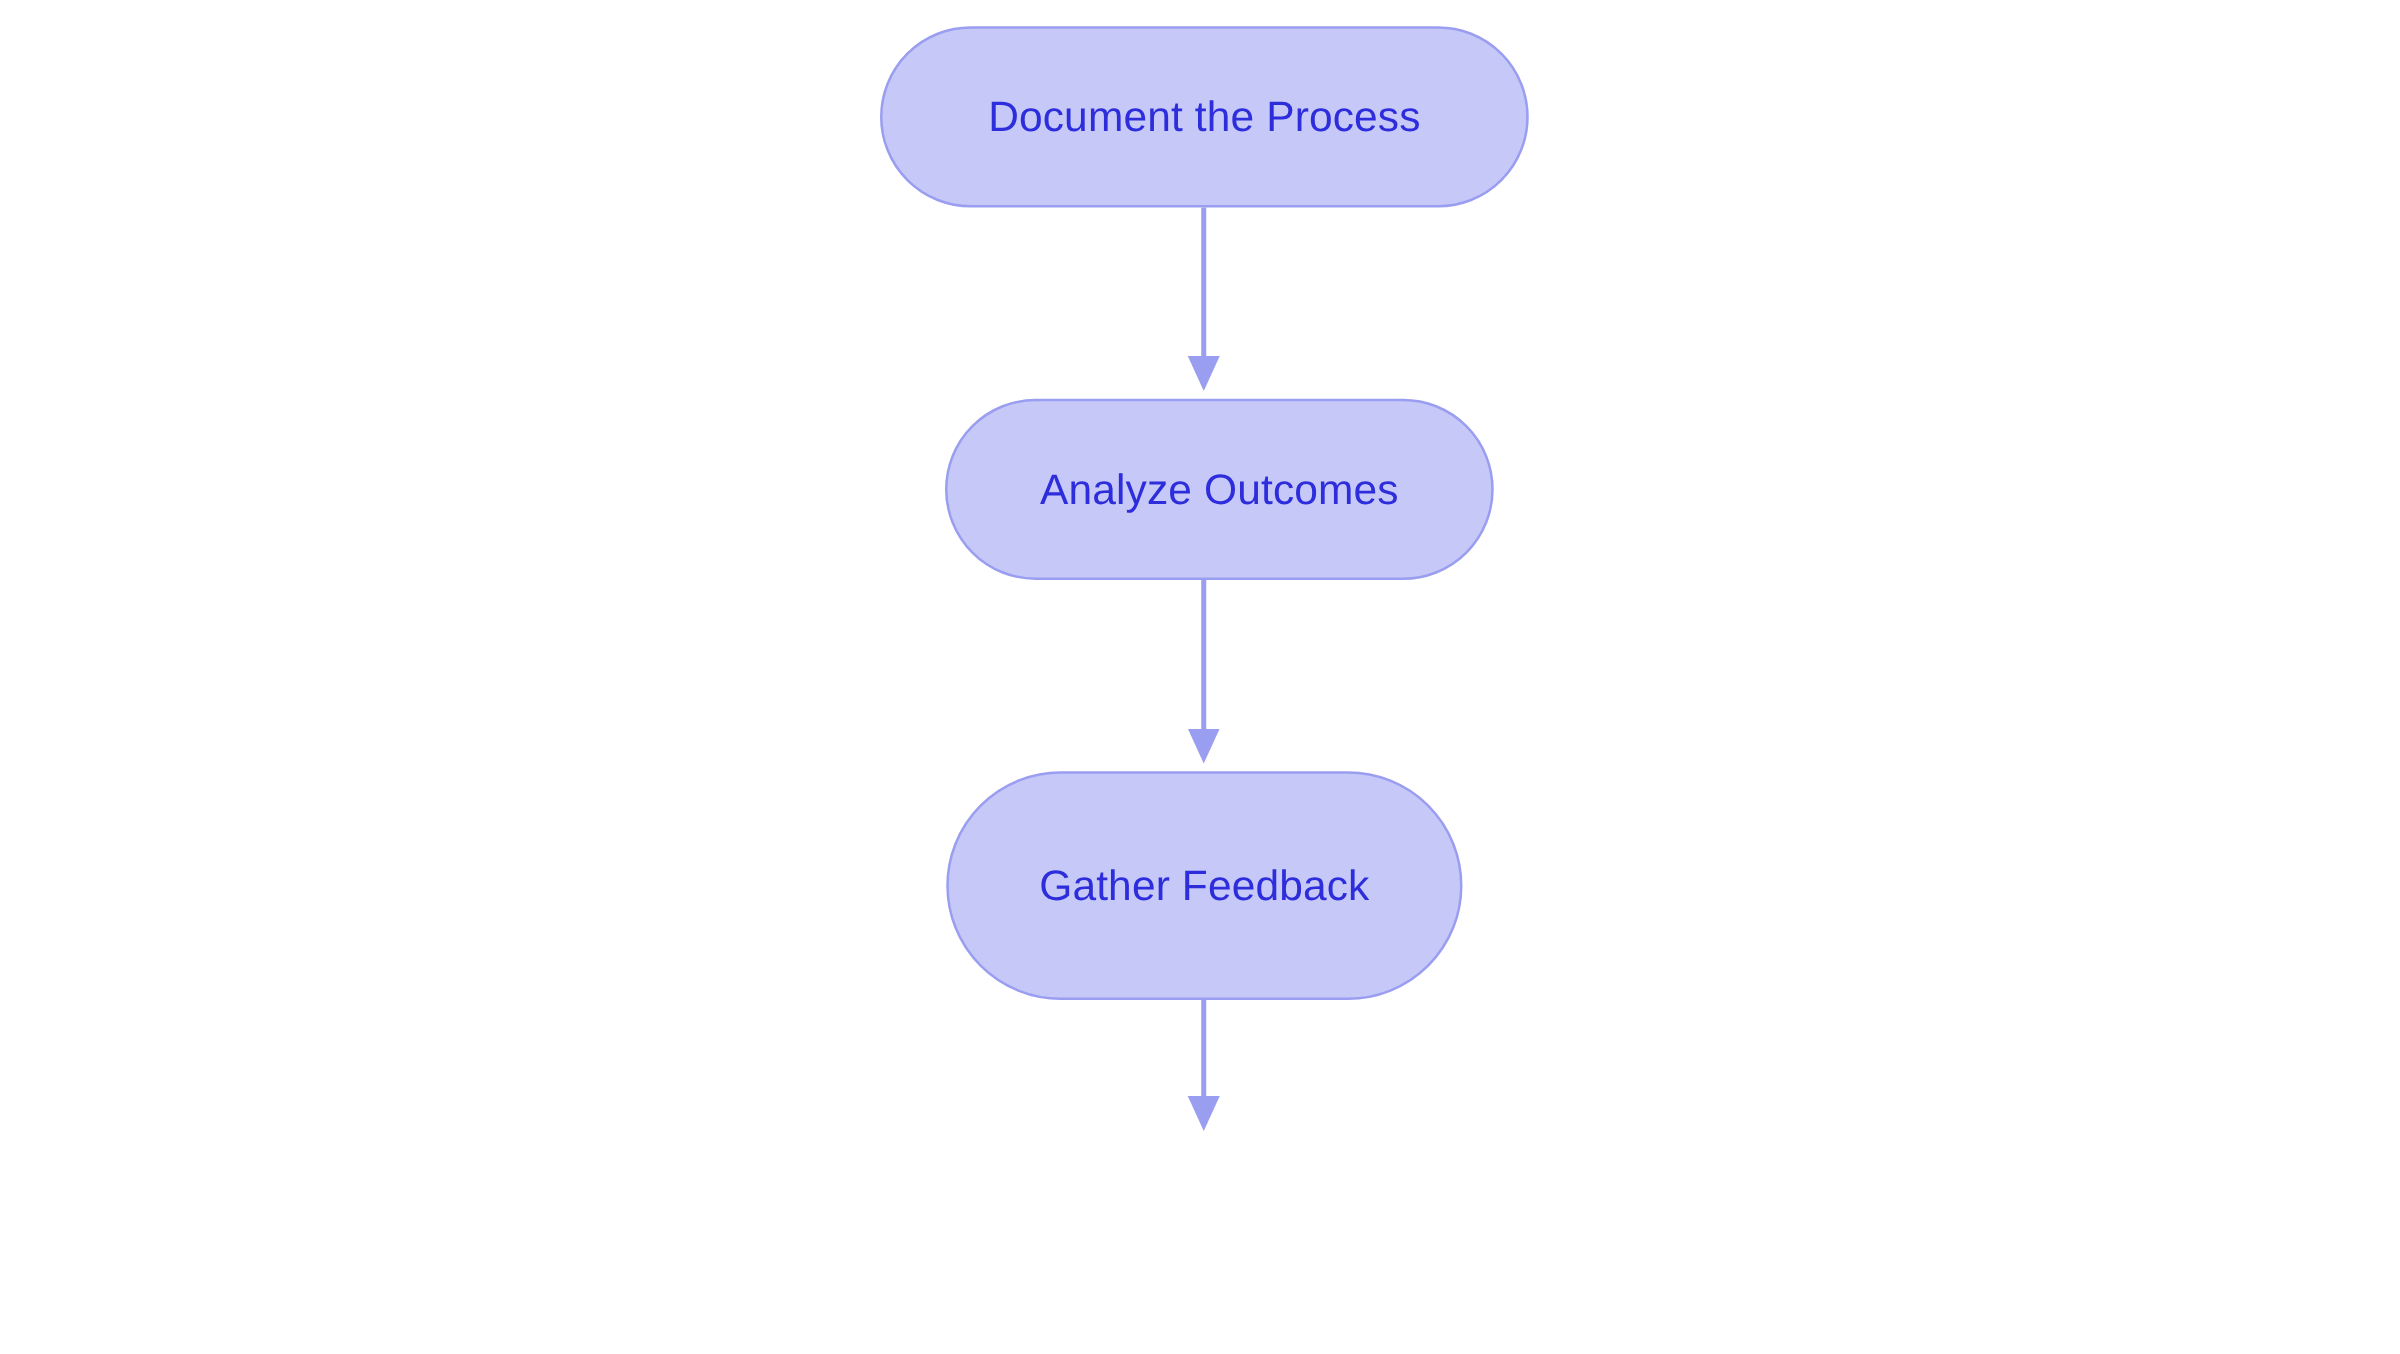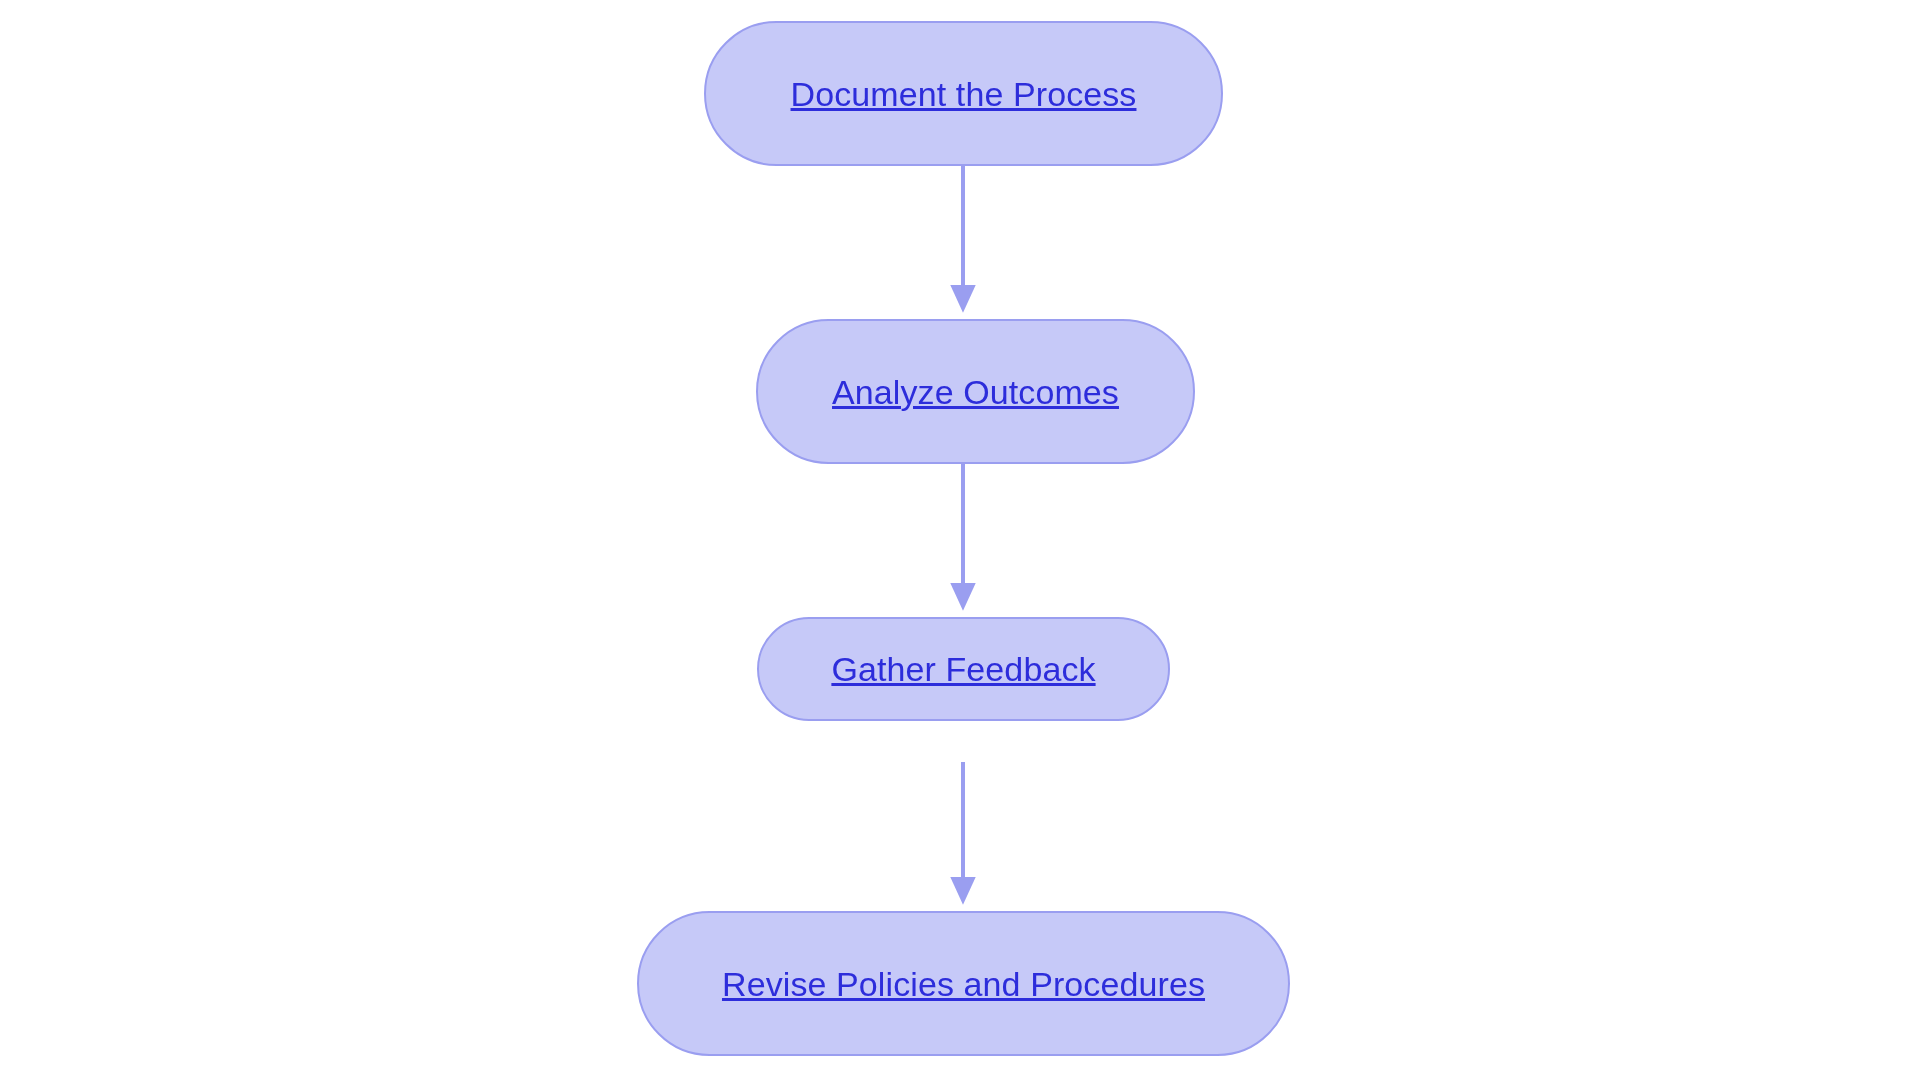--- a/index.html
+++ b/index.html
@@ -32,21 +32,20 @@
     background: #c6c9f8;
     border: 2px solid #9a9ef0;
     border-radius: 999px;
     color: #2d2ddb;
     font-size: 34px;
     font-weight: 400;
     letter-spacing: 0.1px;
     line-height: 1;
     white-space: nowrap;
     user-select: none;
-    text-decoration: underline;
   }
 
   .node-label {
     color: #2d2ddb;
     font-size: 34px;
     line-height: 1;
     white-space: nowrap;
   }
 
   
@@ -59,21 +58,21 @@
   #node-analyze-outcomes {
     left: 756px;
     top: 319px;
     width: 439px;
     height: 145px;
   }
   #node-gather-feedback {
     left: 757px;
     top: 617px;
     width: 413px;
-    height: 104px;
+    height: 183px;
   }
   #node-revise-policies-and-procedures {
     left: 637px;
     top: 911px;
     width: 653px;
     height: 145px;
   }
 
   
   .connector {
@@ -110,17 +109,14 @@
   </div>
 
   <div class="node" id="node-analyze-outcomes">
     <span class="node-label">Analyze Outcomes</span>
   </div>
 
   <div class="node" id="node-gather-feedback">
     <span class="node-label">Gather Feedback</span>
   </div>
 
-  <div class="node" id="node-revise-policies-and-procedures">
-    <span class="node-label">Revise Policies and Procedures</span>
-  </div>
 
 </div>
 
 </body></html>

